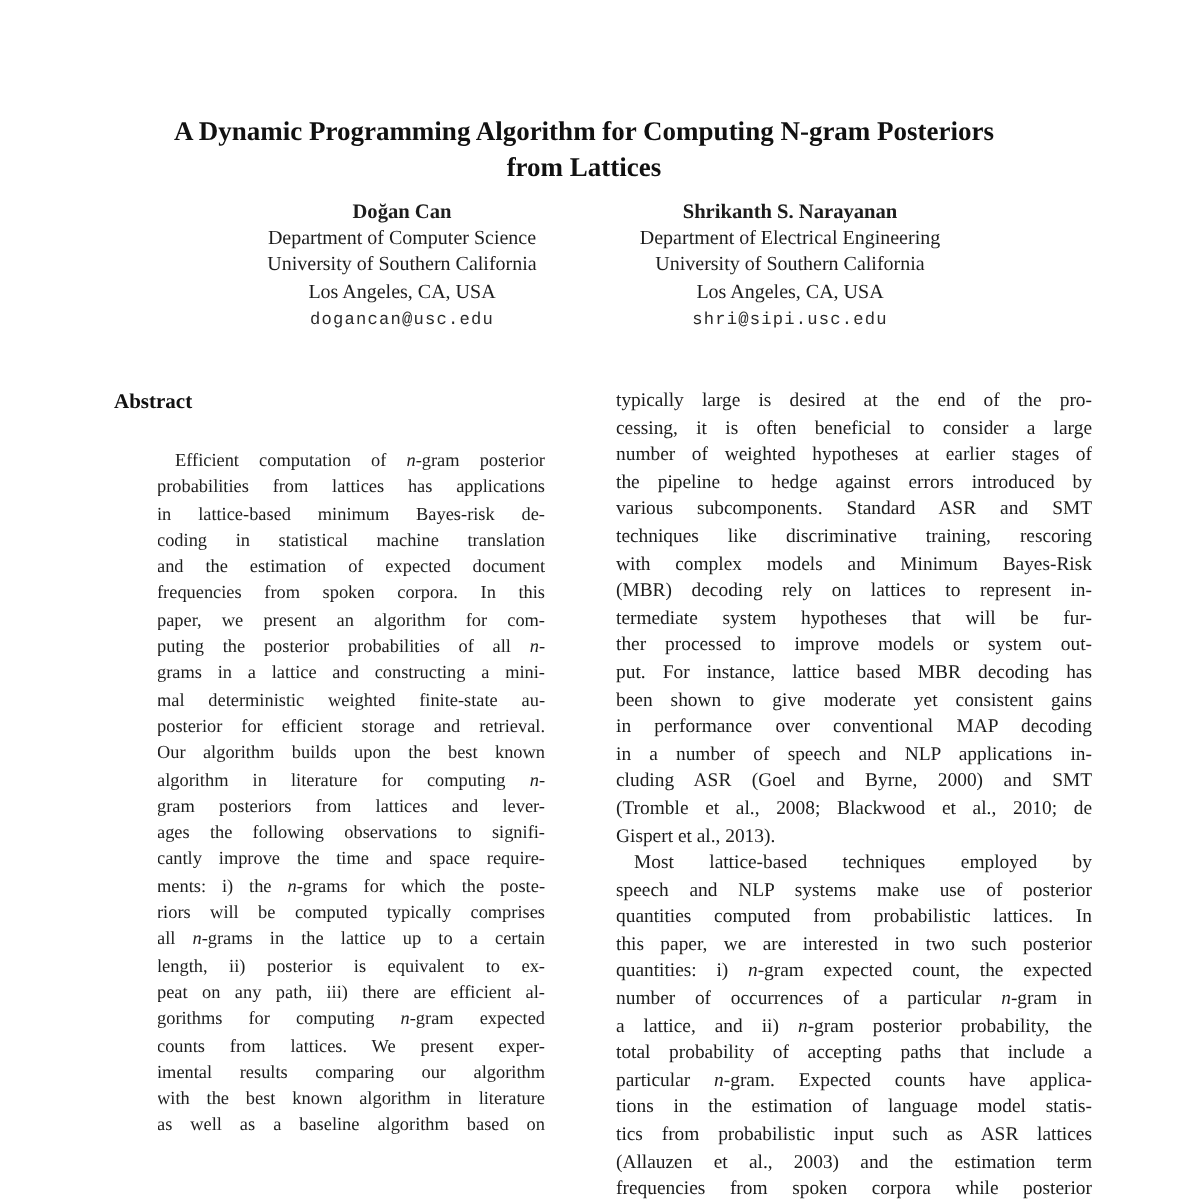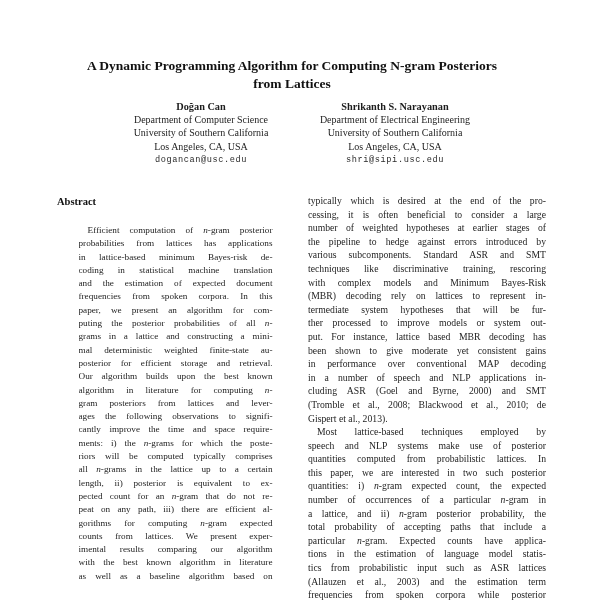--- a/index.html
+++ b/index.html
@@ -85,34 +85,33 @@
           <div class="line">posterior for efficient storage and retrieval.</div>
           <div class="line">Our algorithm builds upon the best known</div>
           <div class="line">algorithm in literature for computing <i>n</i>-</div>
           <div class="line">gram posteriors from lattices and lever-</div>
           <div class="line">ages the following observations to signifi-</div>
           <div class="line">cantly improve the time and space require-</div>
           <div class="line">ments: i) the <i>n</i>-grams for which the poste-</div>
           <div class="line">riors will be computed typically comprises</div>
           <div class="line">all <i>n</i>-grams in the lattice up to a certain</div>
           <div class="line">length, ii) posterior is equivalent to ex-</div>
-          <div class="line">pected count for an <i>n</i>-gram that do not re-</div>
           <div class="line">peat on any path, iii) there are efficient al-</div>
           <div class="line">gorithms for computing <i>n</i>-gram expected</div>
           <div class="line">counts from lattices. We present exper-</div>
           <div class="line">imental results comparing our algorithm</div>
           <div class="line">with the best known algorithm in literature</div>
           <div class="line">as well as a baseline algorithm based on</div>
         </div>
       </div>
   </div>
 
   <div class="col-right">
       <div class="para ends">
-        <div class="line">typically which is desired at the end of the pro-</div>
+        <div class="line">typically large is desired at the end of the pro-</div>
         <div class="line">cessing, it is often beneficial to consider a large</div>
         <div class="line">number of weighted hypotheses at earlier stages of</div>
         <div class="line">the pipeline to hedge against errors introduced by</div>
         <div class="line">various subcomponents. Standard ASR and SMT</div>
         <div class="line">techniques like discriminative training, rescoring</div>
         <div class="line">with complex models and Minimum Bayes-Risk</div>
         <div class="line">(MBR) decoding rely on lattices to represent in-</div>
         <div class="line">termediate system hypotheses that will be fur-</div>
         <div class="line">ther processed to improve models or system out-</div>
         <div class="line">put. For instance, lattice based MBR decoding has</div>

